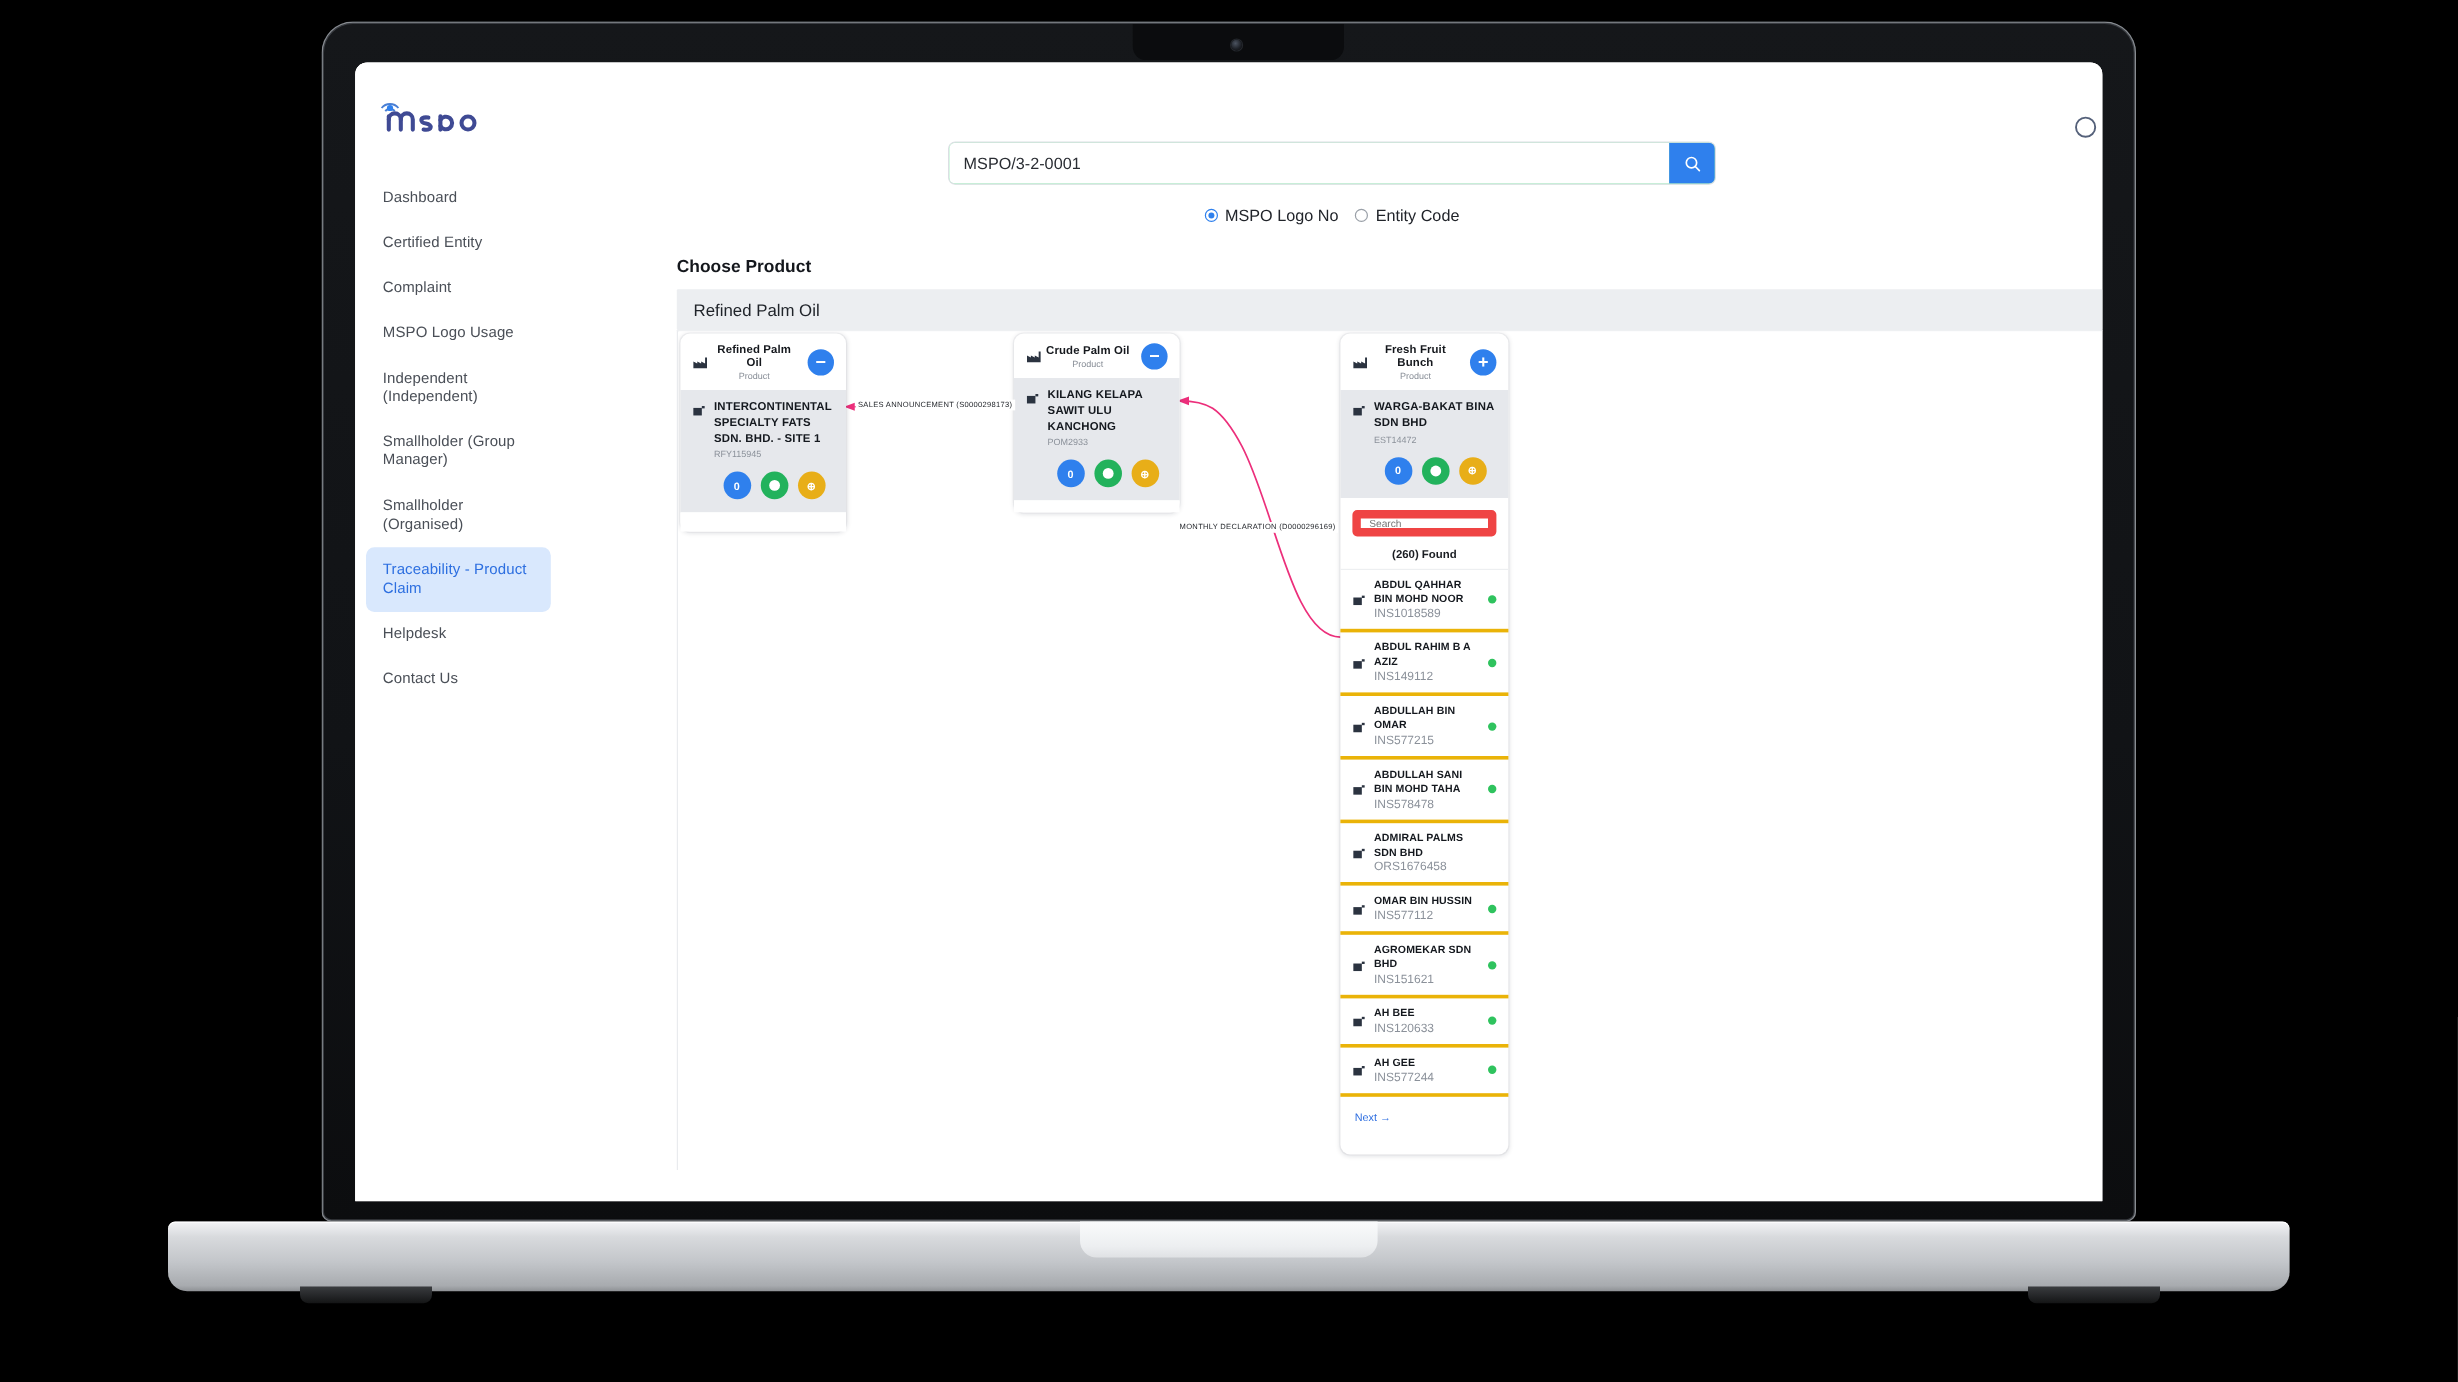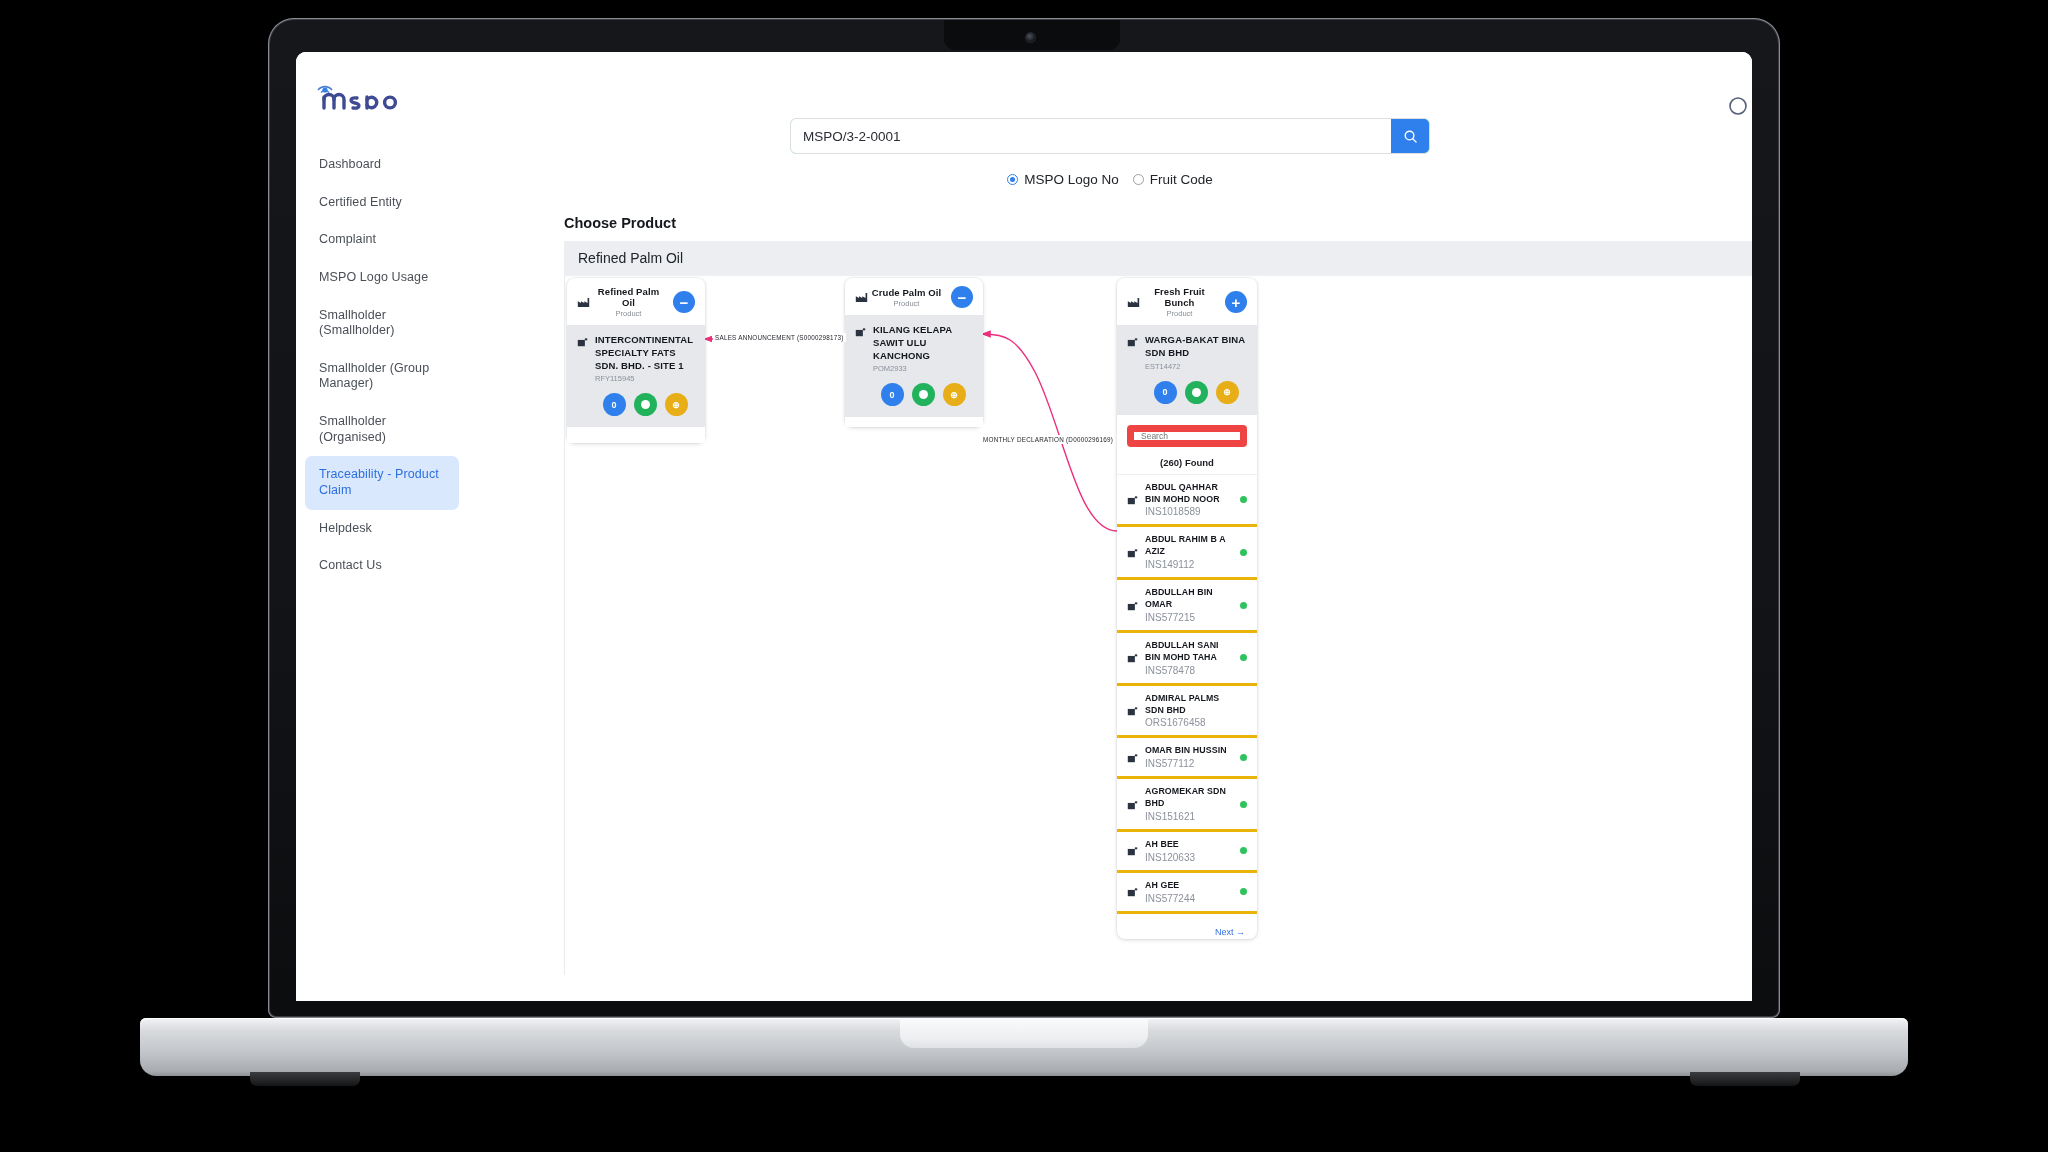--- a/index.html
+++ b/index.html
@@ -159,21 +159,21 @@
     font-family:"Liberation Sans", sans-serif;
   }
   .found { text-align:center; font-size:9.5px; font-weight:700; color:#1a1d22; padding: 4px 0 6px; }
   .ent-list { border-top:1px solid #edeff1; }
   .ent-row { display:flex; align-items:center; gap:7px; padding:7px 10px; border-bottom:3px solid #eab308; cursor:pointer; }
   .ent-row .meta { flex:1; }
   .ent-row .nm { font-size:8.8px; font-weight:700; color:#14181e; line-height:1.35; letter-spacing:.1px;}
   .ent-row .cd { font-size:10px; color:#8b919a; margin-top:1px; }
   .status-dot { width:7px; height:7px; border-radius:50%; background:#2fc35e; flex:0 0 7px; }
   .status-dot.off { background:transparent; }
-  .next-row { text-align:right; padding:7px 12px 0; }
+  .next-row { padding:7px 12px 23px; }
   .next-link { font-size:9px; color:#2f6fe0; cursor:pointer; }
 
   
   .edge-label {
     position:absolute; font-size:6.3px; color:#23262b; letter-spacing:.25px;
     background:#fff; padding:1px 2px; white-space:nowrap;
   }
   svg.edges { position:absolute; inset:0; width:100%; height:100%; pointer-events:none; }
 
   .corner-icon { position:absolute; right:-6px; top:44px; color:#3b4a63; }
@@ -211,21 +211,21 @@
               </g>
             </svg>
           </div>
         </div>
 
         <nav class="nav">
           <div class="nav-item">Dashboard</div>
           <div class="nav-item">Certified Entity</div>
           <div class="nav-item">Complaint</div>
           <div class="nav-item">MSPO Logo Usage</div>
-          <div class="nav-item">Smallholder (Smallholder)</div>
+          <div class="nav-item">Independent (Independent)</div>
           <div class="nav-item">Smallholder (Group Manager)</div>
           <div class="nav-item">Smallholder (Organised)</div>
           <div class="nav-item active">Traceability - Product Claim</div>
           <div class="nav-item">Helpdesk</div>
           <div class="nav-item">Contact Us</div>
         </nav>
       </aside>
 
       <main class="content">
 
@@ -245,21 +245,21 @@
           </div>
         </div>
 
         <div class="radio-row">
           <label class="radio-opt">
             <span class="dot on"></span>
             <span>MSPO Logo No</span>
           </label>
           <label class="radio-opt">
             <span class="dot"></span>
-            <span>Fruit Code</span>
+            <span>Entity Code</span>
           </label>
         </div>
 
         <div class="choose-title">Choose Product</div>
         <div class="product-bar">Refined Palm Oil</div>
 
         <div class="canvas">
 
           <svg class="edges">
             <defs>

